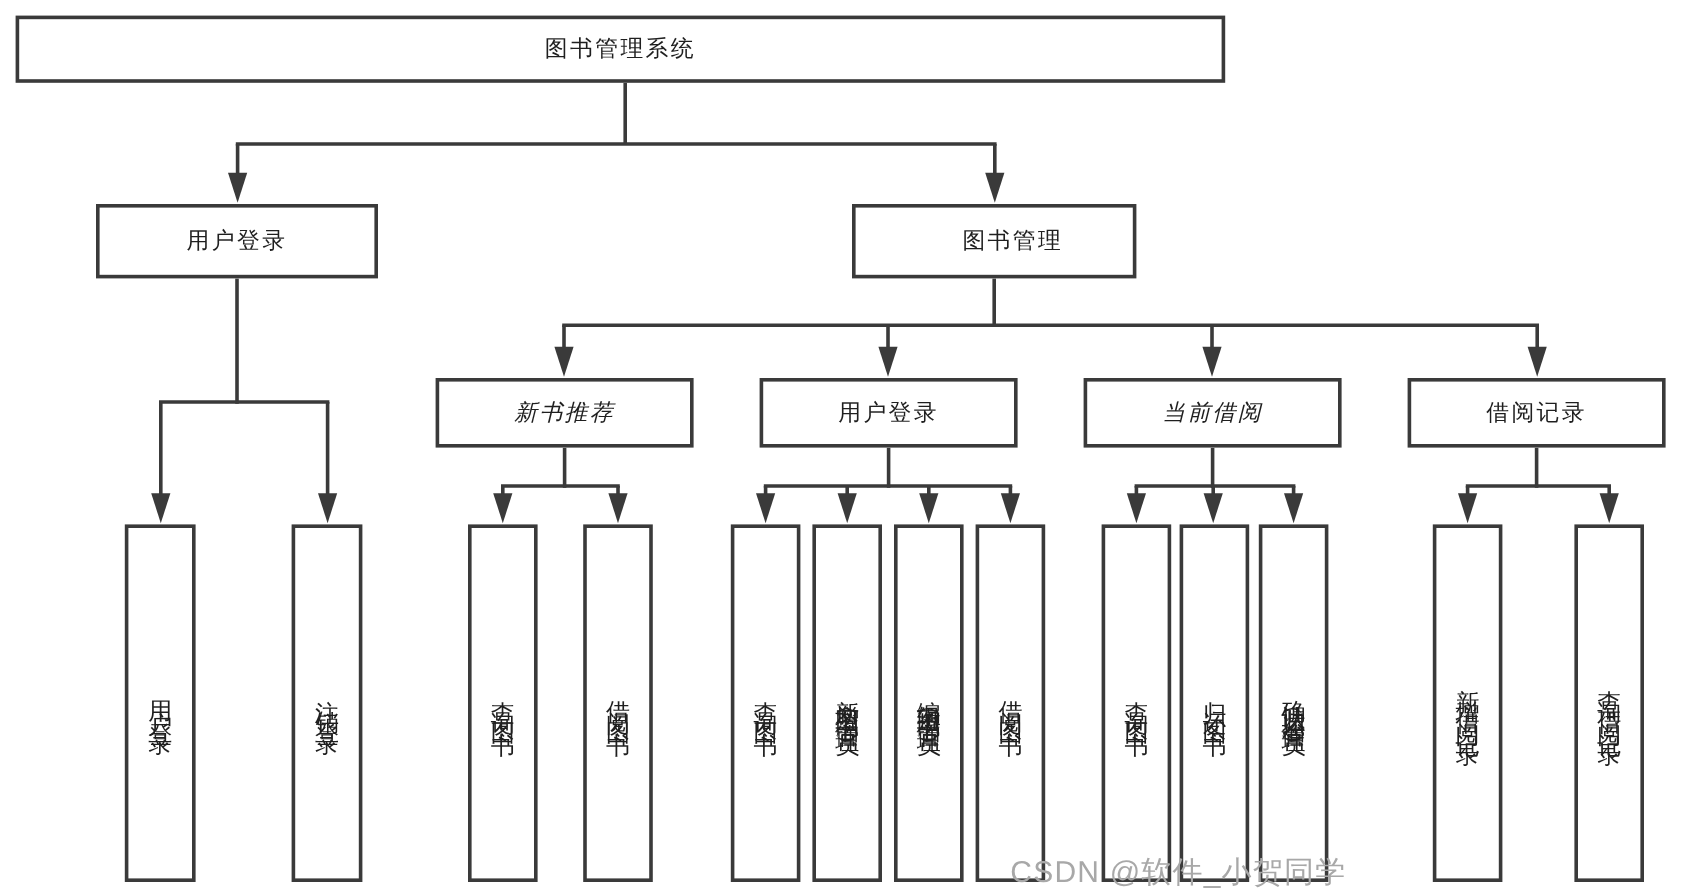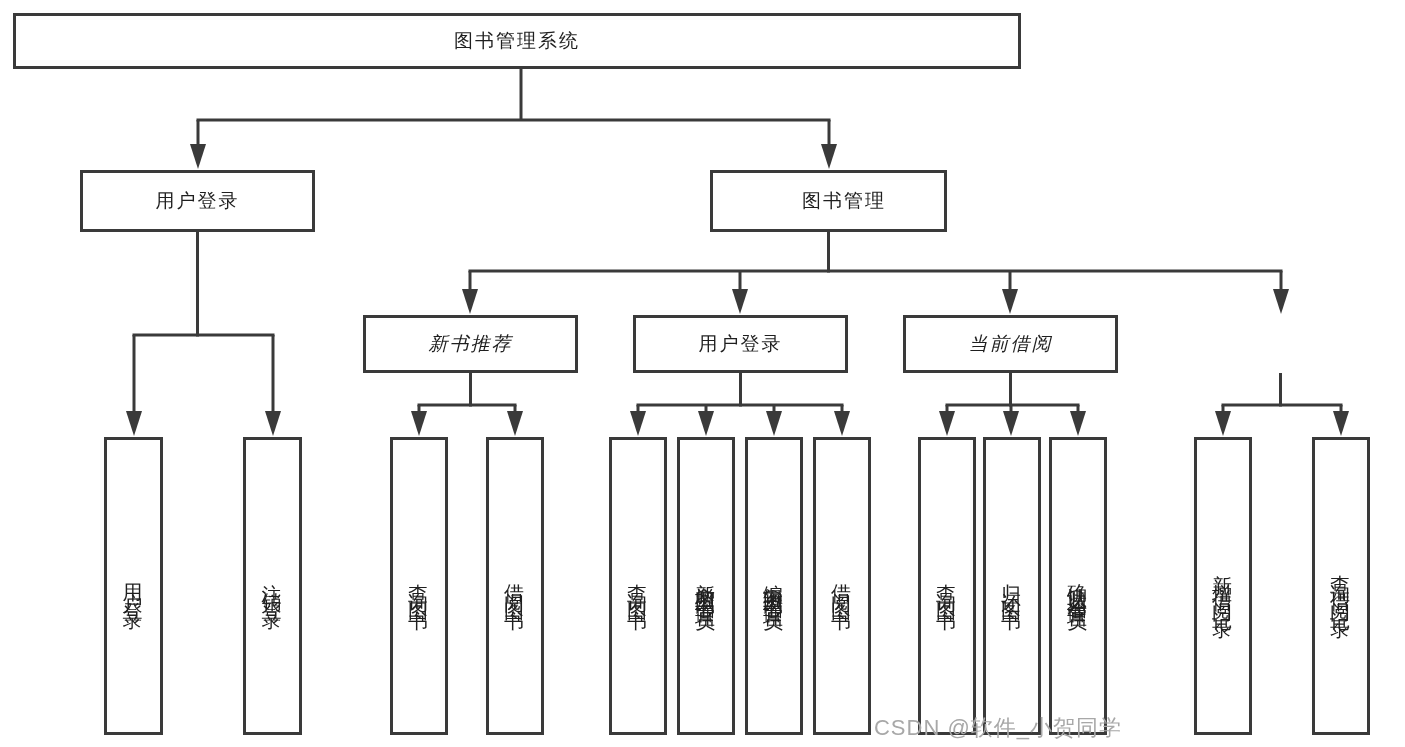--- a/index.html
+++ b/index.html
@@ -31,21 +31,21 @@
     text-orientation: mixed;
     font-size: 20px;
     letter-spacing: 9px;
     color: #1f1f1f;
   }
   .vbox .vtight { letter-spacing: 4px; }
   .watermark {
     position: absolute;
     right: 14px;
     bottom: 4px;
-    font-size: 22px;
+    font-size: 25px;
     letter-spacing: 1px;
     color: #a8a8a8;
     z-index: 5;
     white-space: nowrap;
   }
 </style>
 </head>
 <body>
 
 <div id="stage">
@@ -127,20 +127,21 @@
   </svg>
 
   <div class="hbox" style="left:13px; top:13px; width:1008px; height:56px;">图书管理系统</div>
 
   <div class="hbox" style="left:80px; top:170px; width:235px; height:62px;">用户登录</div>
   <div class="hbox" style="left:710px; top:170px; width:237px; height:62px;padding-left:31px;">图书管理</div>
 
   <div class="hbox" style="left:363px; top:315px; width:215px; height:58px;font-style:italic;">新书推荐</div>
   <div class="hbox" style="left:633px; top:315px; width:215px; height:58px;">用户登录</div>
   <div class="hbox" style="left:903px; top:315px; width:215px; height:58px;font-style:italic;">当前借阅</div>
+  <div class="hbox" style="left:1173px; top:315px; width:215px; height:58px;">借阅记录</div>
 
   <div class="vbox" style="left:104px; top:437px; width:59px; height:298px;">
     <span class="vtext">用户登录</span>
   </div>
   <div class="vbox" style="left:243px; top:437px; width:59px; height:298px;">
     <span class="vtext">注销登录</span>
   </div>
 
   <div class="vbox" style="left:390px; top:437px; width:58px; height:298px;">
     <span class="vtext">查询图书</span>

